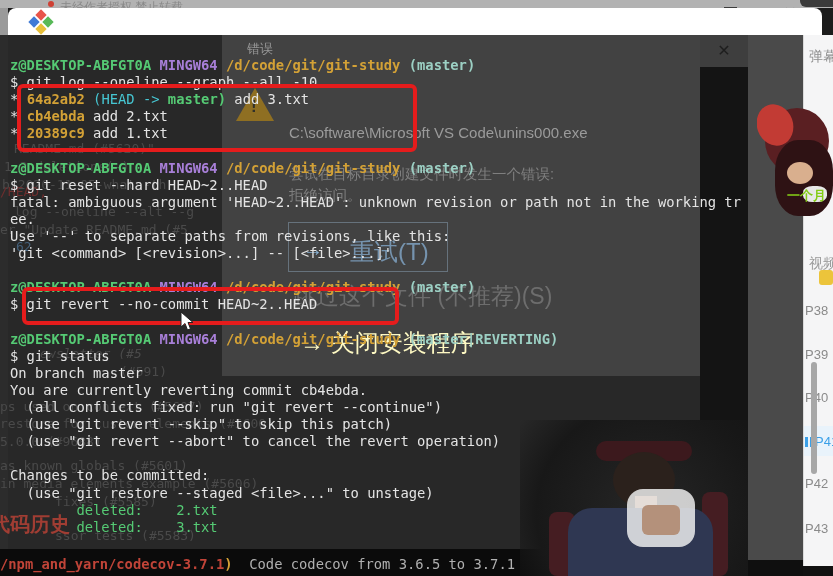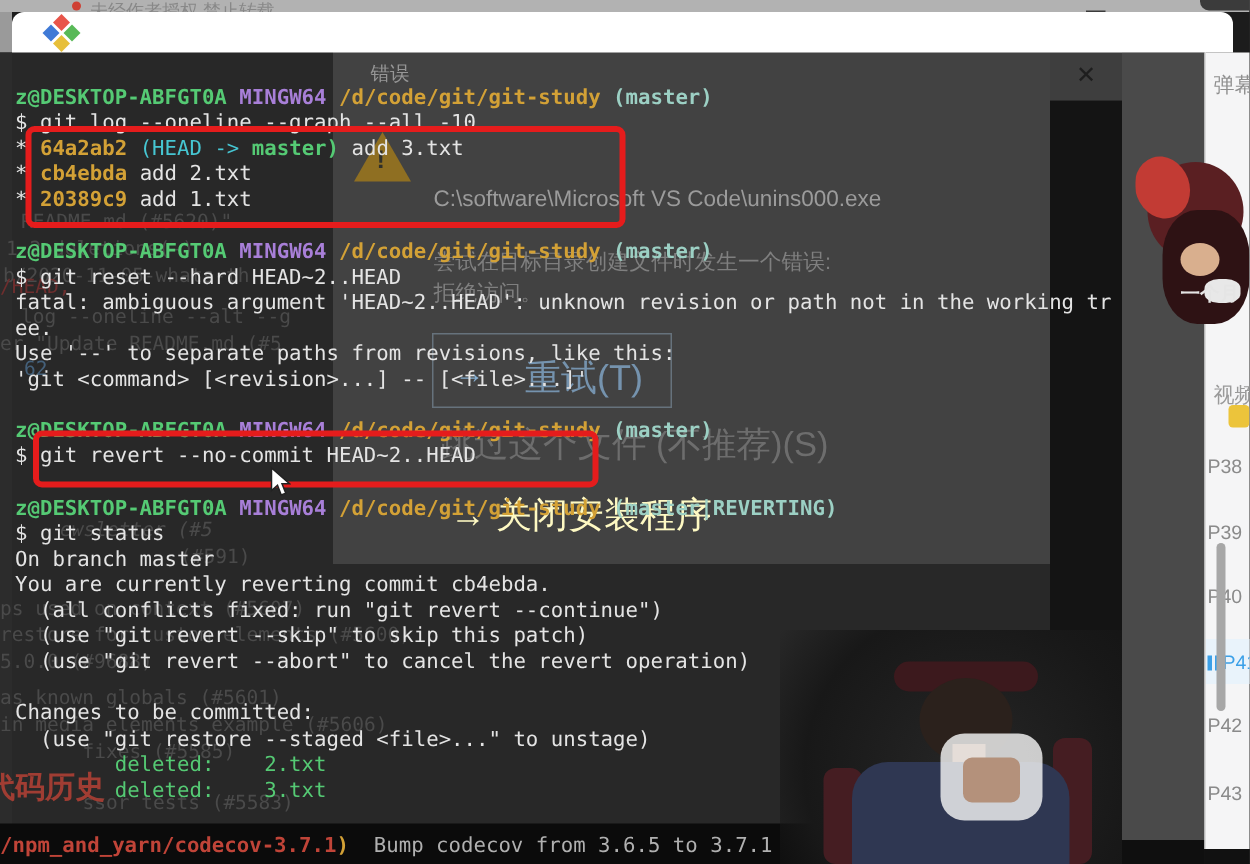--- a/index.html
+++ b/index.html
@@ -69,21 +69,21 @@
   .scrollbar{left:811px;top:362px;width:6px;height:112px;background:#a7a7a7;border-radius:3px;z-index:3;}
 
   
   .tr-avatar{left:757px;top:100px;width:76px;height:128px;z-index:3;overflow:hidden;}
   .tr-avatar div{position:absolute;}
   .av1{left:8px;top:8px;width:64px;height:66px;border-radius:50%;background:#5a1f22;}
   .av2{left:18px;top:40px;width:58px;height:76px;border-radius:40%;background:#2e1214;}
   .av3{left:0;top:4px;width:36px;height:42px;border-radius:50%;background:#c23b34;transform:rotate(-20deg);}
   .av4{left:30px;top:62px;width:26px;height:22px;border-radius:50%;background:#d9af8e;}
   .av5{left:46px;top:86px;width:24px;height:16px;border-radius:40%;background:#e8e8e8;}
-  .month-text{left:787px;top:187px;font-size:13px;font-weight:700;color:#e5e5e5;z-index:4;white-space:nowrap;}
+  .month-text{left:787px;top:187px;font-size:13px;font-weight:700;color:#84cc16;z-index:4;white-space:nowrap;}
   .yellow-tag{left:819px;top:270px;width:14px;height:15px;background:#ecc43b;border-radius:3px;z-index:4;}
 
   
   .person-glow{left:520px;top:420px;width:230px;height:156px;z-index:1;
       background:radial-gradient(circle at 55% 60%, #262626 0%, #181818 70%, transparent 100%);}
   .chair-top{left:596px;top:441px;width:96px;height:20px;border-radius:10px;background:#3c191d;z-index:1;}
   .chair-l{left:549px;top:512px;width:26px;height:64px;border-radius:8px;background:#451d22;z-index:1;}
   .chair-r{left:702px;top:492px;width:26px;height:84px;border-radius:8px;background:#451d22;z-index:1;}
   .head{left:613px;top:452px;width:62px;height:56px;border-radius:50%;background:#2b211c;z-index:1;}
   .neck{left:635px;top:496px;width:22px;height:16px;background:#a57a5e;z-index:1;}
@@ -192,21 +192,21 @@
     <div class="ghost" style="left: 120px; top: 364px;">(#591)</div>
     <div class="ghost" style="left: 0px; top: 399px;">ps used on context (#5607)</div>
     <div class="ghost" style="left: 0px; top: 416px;">restore for custom elements (#5600)</div>
     <div class="ghost" style="left: 0px; top: 434px;">5.0.0 (#9688)</div>
     <div class="ghost" style="left: 0px; top: 458px;">as known globals (#5601)</div>
     <div class="ghost" style="left: 0px; top: 476px;">in media elements example (#5606)</div>
     <div class="ghost" style="left: 55px; top: 494px;">fixes (#5585)</div>
     <div class="ghost" style="left: 55px; top: 528px;">ssor tests (#5583)</div>
   </div>
 <div class="abs history-label">代码历史</div>
-<div class="abs bottom-line"><span class="bl-red">/npm_and_yarn/codecov-3.7.1</span><span class="bl-paren">)</span><span class="bl-gray">  Bump codecov from 3.6.5 to 3.7.1</span></div>
+<div class="abs bottom-line"><span class="bl-red">/npm_and_yarn/codecov-3.7.1</span><span class="bl-paren">)</span><span class="bl-gray">  Code codecov from 3.6.5 to 3.7.1</span></div>
 
 <div class="abs term-text" id="term"><div class="ln" style="top: 0px;"><span class="g">z@DESKTOP-ABFGT0A </span><span class="p">MINGW64</span><span class="y"> /d/code/git/git-study</span><span class="t"> (master)</span></div><div class="ln" style="top: 17.1px;"><span class="w">$ git log --oneline --graph --all -10</span></div><div class="ln" style="top: 34.2px;"><span class="w">* </span><span class="y">64a2ab2</span><span class="w"> </span><span class="c">(HEAD -&gt; </span><span class="g">master)</span><span class="w"> add 3.txt</span></div><div class="ln" style="top: 51.3px;"><span class="w">* </span><span class="y">cb4ebda</span><span class="w"> add 2.txt</span></div><div class="ln" style="top: 68.4px;"><span class="w">* </span><span class="y">20389c9</span><span class="w"> add 1.txt</span></div><div class="ln" style="top: 85.5px;"><span class="w"></span></div><div class="ln" style="top: 102.6px;"><span class="g">z@DESKTOP-ABFGT0A </span><span class="p">MINGW64</span><span class="y"> /d/code/git/git-study</span><span class="t"> (master)</span></div><div class="ln" style="top: 119.7px;"><span class="w">$ git reset --hard HEAD~2..HEAD</span></div><div class="ln" style="top: 136.8px;"><span class="w">fatal: ambiguous argument 'HEAD~2..HEAD': unknown revision or path not in the working tr</span></div><div class="ln" style="top: 153.9px;"><span class="w">ee.</span></div><div class="ln" style="top: 171px;"><span class="w">Use '--' to separate paths from revisions, like this:</span></div><div class="ln" style="top: 188.1px;"><span class="w">'git &lt;command&gt; [&lt;revision&gt;...] -- [&lt;file&gt;...]'</span></div><div class="ln" style="top: 205.2px;"><span class="w"></span></div><div class="ln" style="top: 222.3px;"><span class="g">z@DESKTOP-ABFGT0A </span><span class="p">MINGW64</span><span class="y"> /d/code/git/git-study</span><span class="t"> (master)</span></div><div class="ln" style="top: 239.4px;"><span class="w">$ git revert --no-commit HEAD~2..HEAD</span></div><div class="ln" style="top: 256.5px;"><span class="w"></span></div><div class="ln" style="top: 273.6px;"><span class="g">z@DESKTOP-ABFGT0A </span><span class="p">MINGW64</span><span class="y"> /d/code/git/git-study</span><span class="t"> (master|REVERTING)</span></div><div class="ln" style="top: 290.7px;"><span class="w">$ git status</span></div><div class="ln" style="top: 307.8px;"><span class="w">On branch master</span></div><div class="ln" style="top: 324.9px;"><span class="w">You are currently reverting commit cb4ebda.</span></div><div class="ln" style="top: 342px;"><span class="w">  (all conflicts fixed: run "git revert --continue")</span></div><div class="ln" style="top: 359.1px;"><span class="w">  (use "git revert --skip" to skip this patch)</span></div><div class="ln" style="top: 376.2px;"><span class="w">  (use "git revert --abort" to cancel the revert operation)</span></div><div class="ln" style="top: 393.3px;"><span class="w"></span></div><div class="ln" style="top: 410.4px;"><span class="w">Changes to be committed:</span></div><div class="ln" style="top: 427.5px;"><span class="w">  (use "git restore --staged &lt;file&gt;..." to unstage)</span></div><div class="ln" style="top: 444.6px;"><span class="e">        deleted:    2.txt</span></div><div class="ln" style="top: 461.7px;"><span class="e">        deleted:    3.txt</span></div></div>
 
 <div class="abs redbox box1"></div>
 <div class="abs redbox box2"></div>
 
 <div class="abs cursor">
   <svg width="14" height="21" viewBox="0 0 14 21">
     <path d="M1,1 L1,16 L5,12.5 L7.5,19 L10.5,17.8 L8,11.5 L13,11.5 Z" fill="#ffffff" stroke="#222" stroke-width="1"></path>
   </svg>

